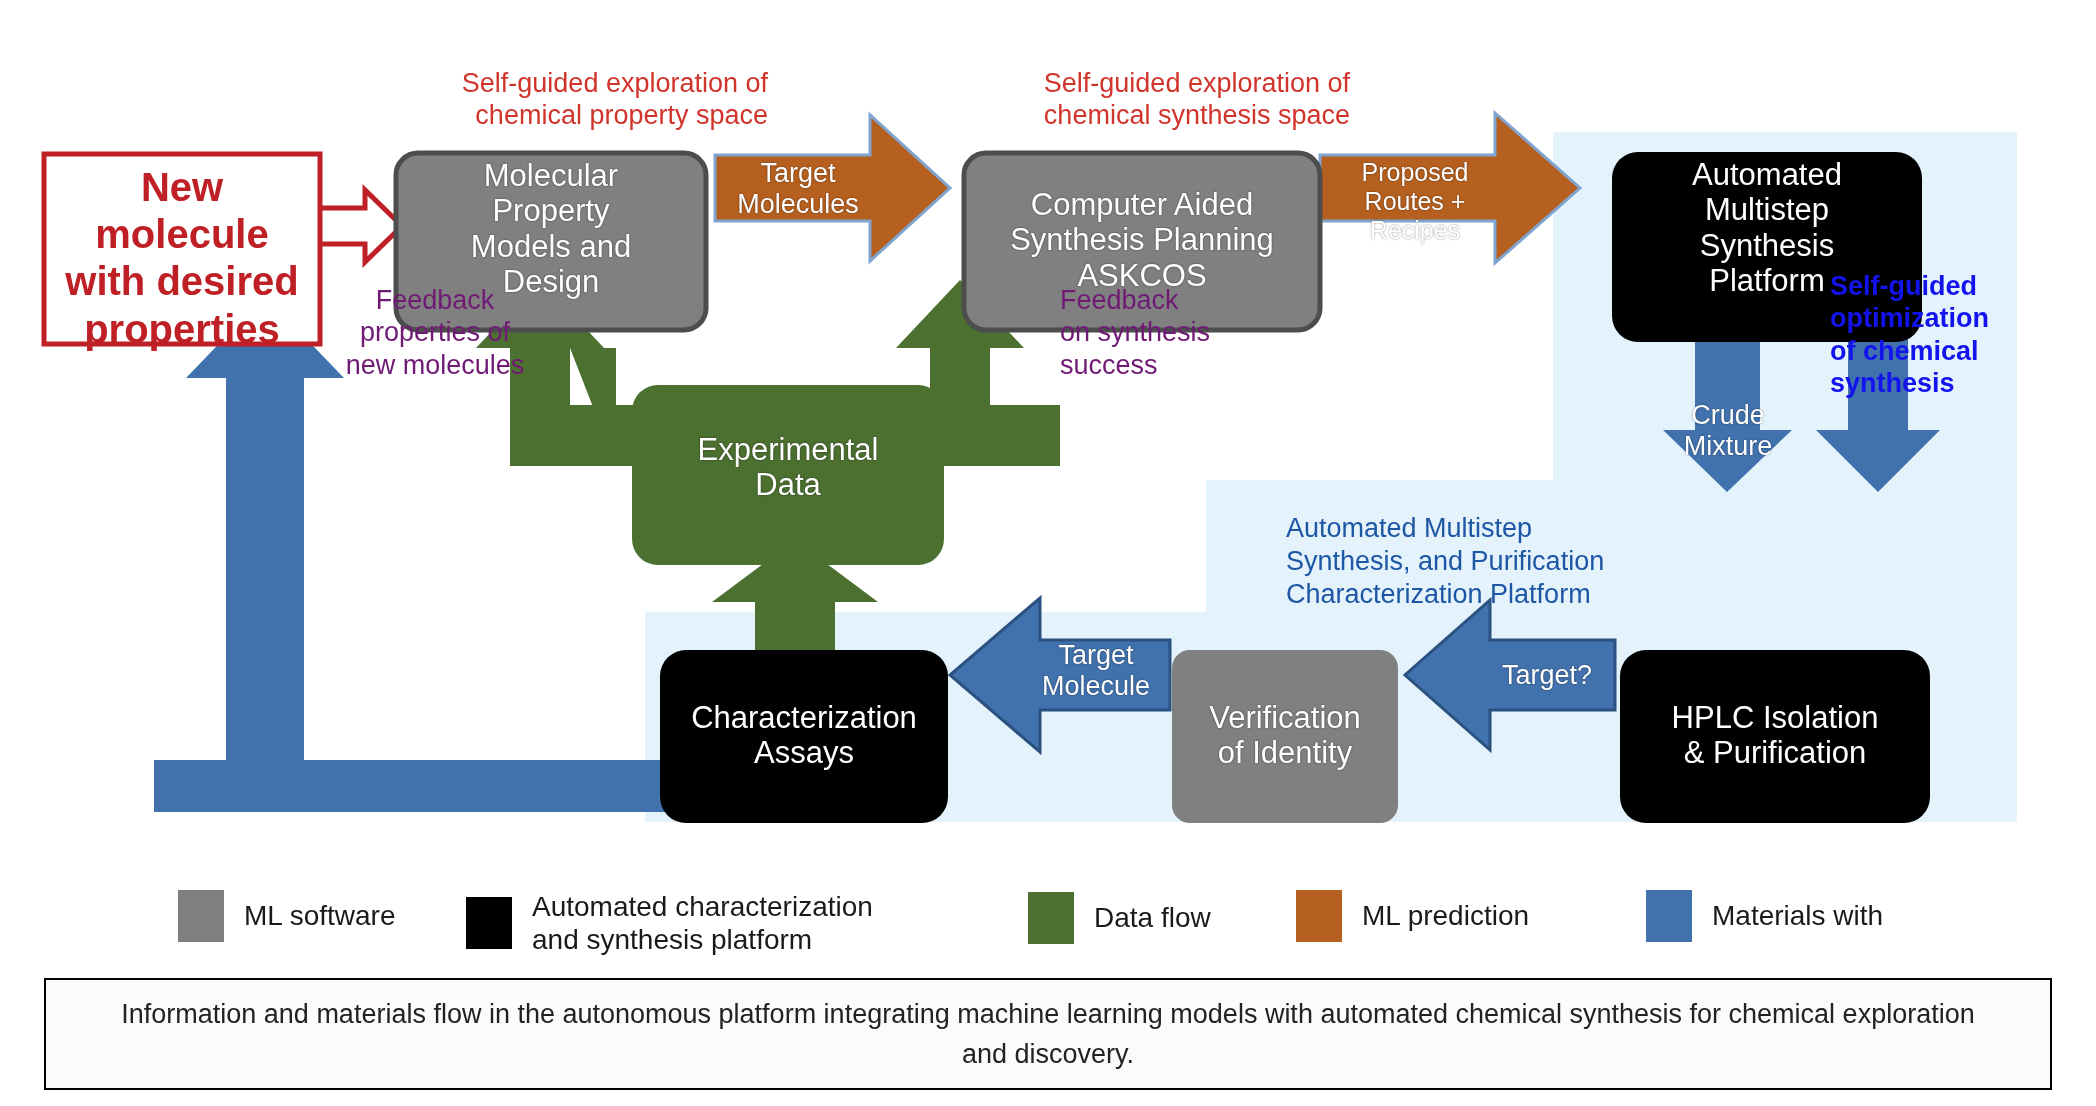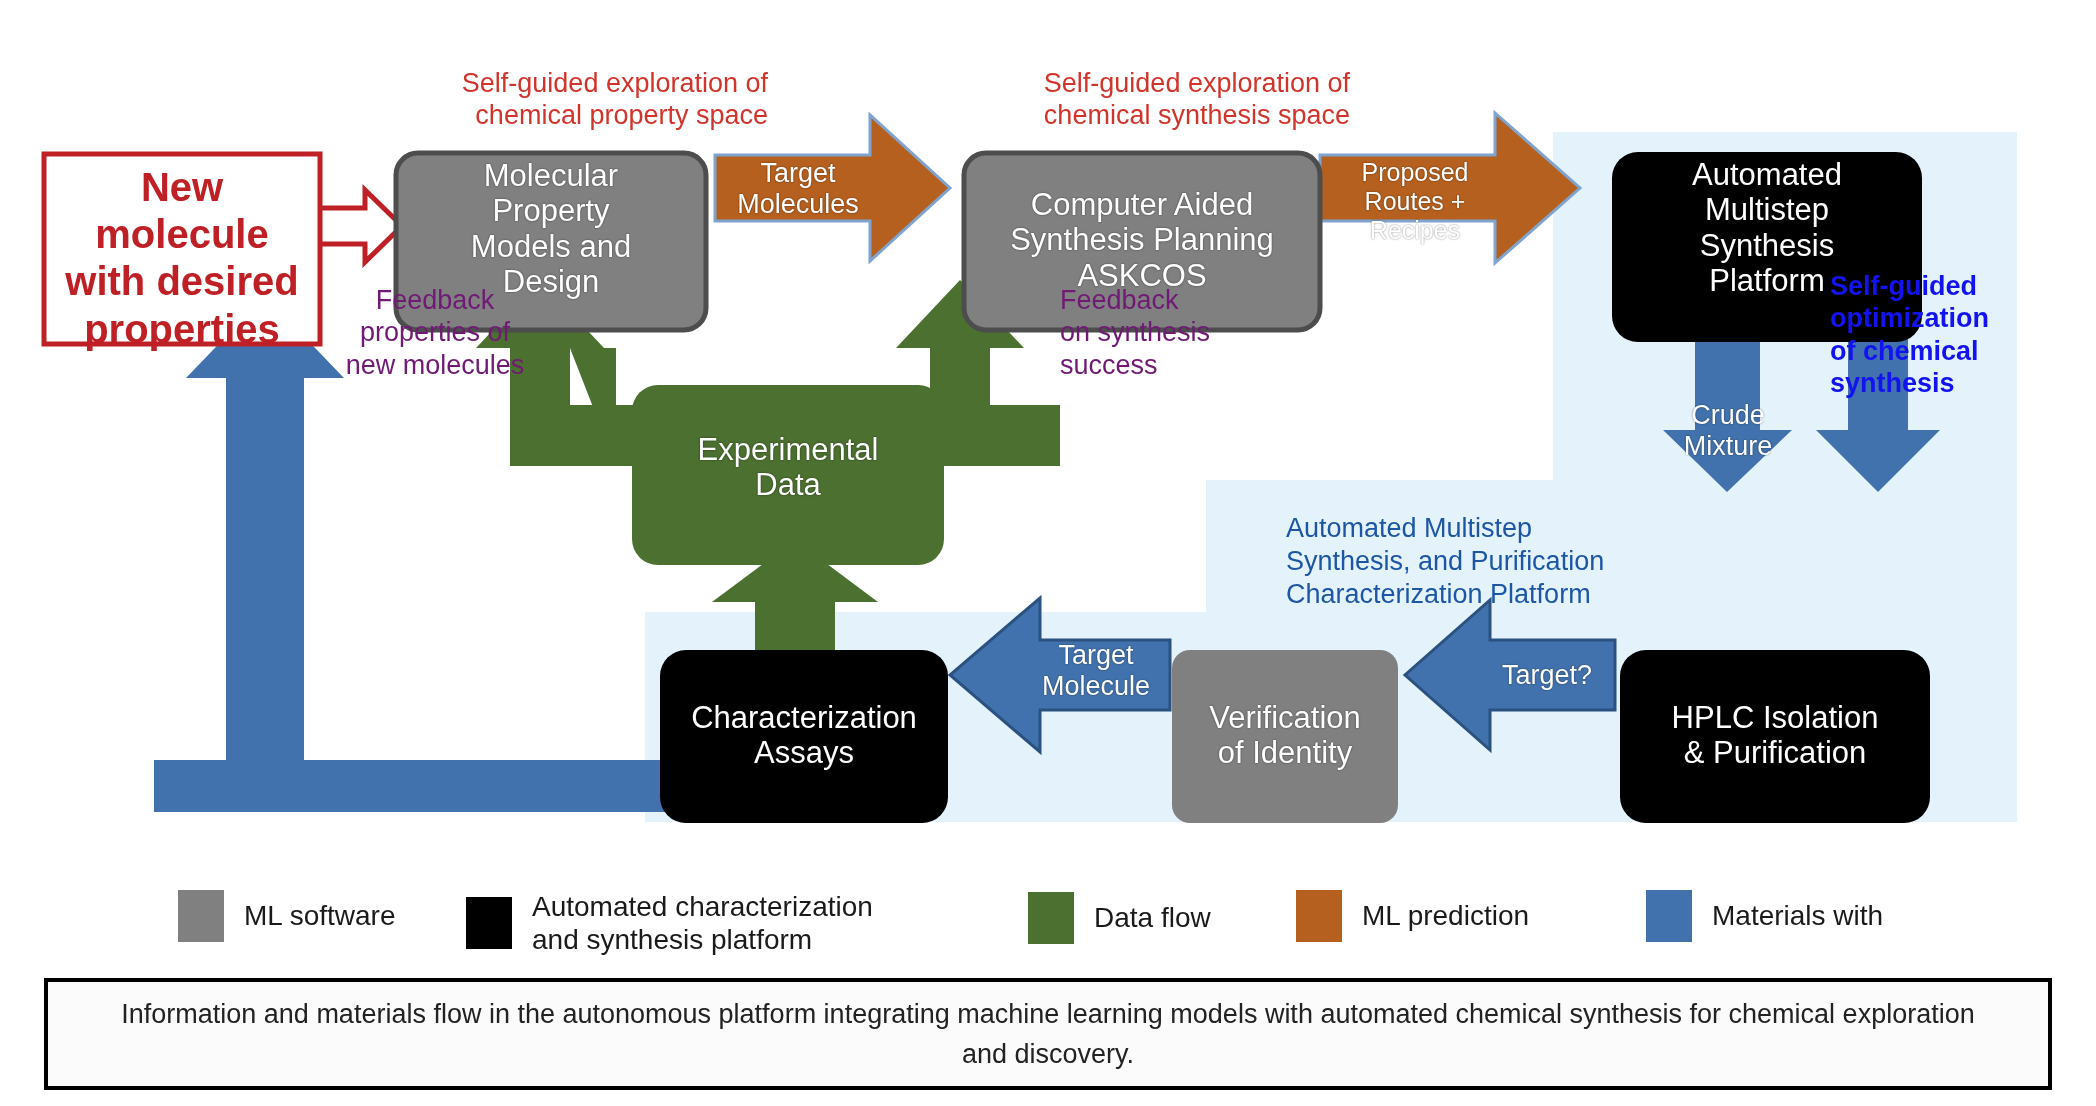--- a/index.html
+++ b/index.html
@@ -103,21 +103,21 @@
     line-height: 1.18;
     white-space: pre-line;
   }
   
   .caption-wrap {
     position: absolute;
     left: 44px;
     top: 978px;
     width: 2008px;
     height: 112px;
-    border: 4px solid #000000;
+    border: 2px solid #000000;
     background: #fbfbfb;
     box-sizing: border-box;
     display: flex;
     align-items: center;
     justify-content: center;
   }
   .caption {
     font-size: 27px;
     color: #222222;
     text-align: center;

